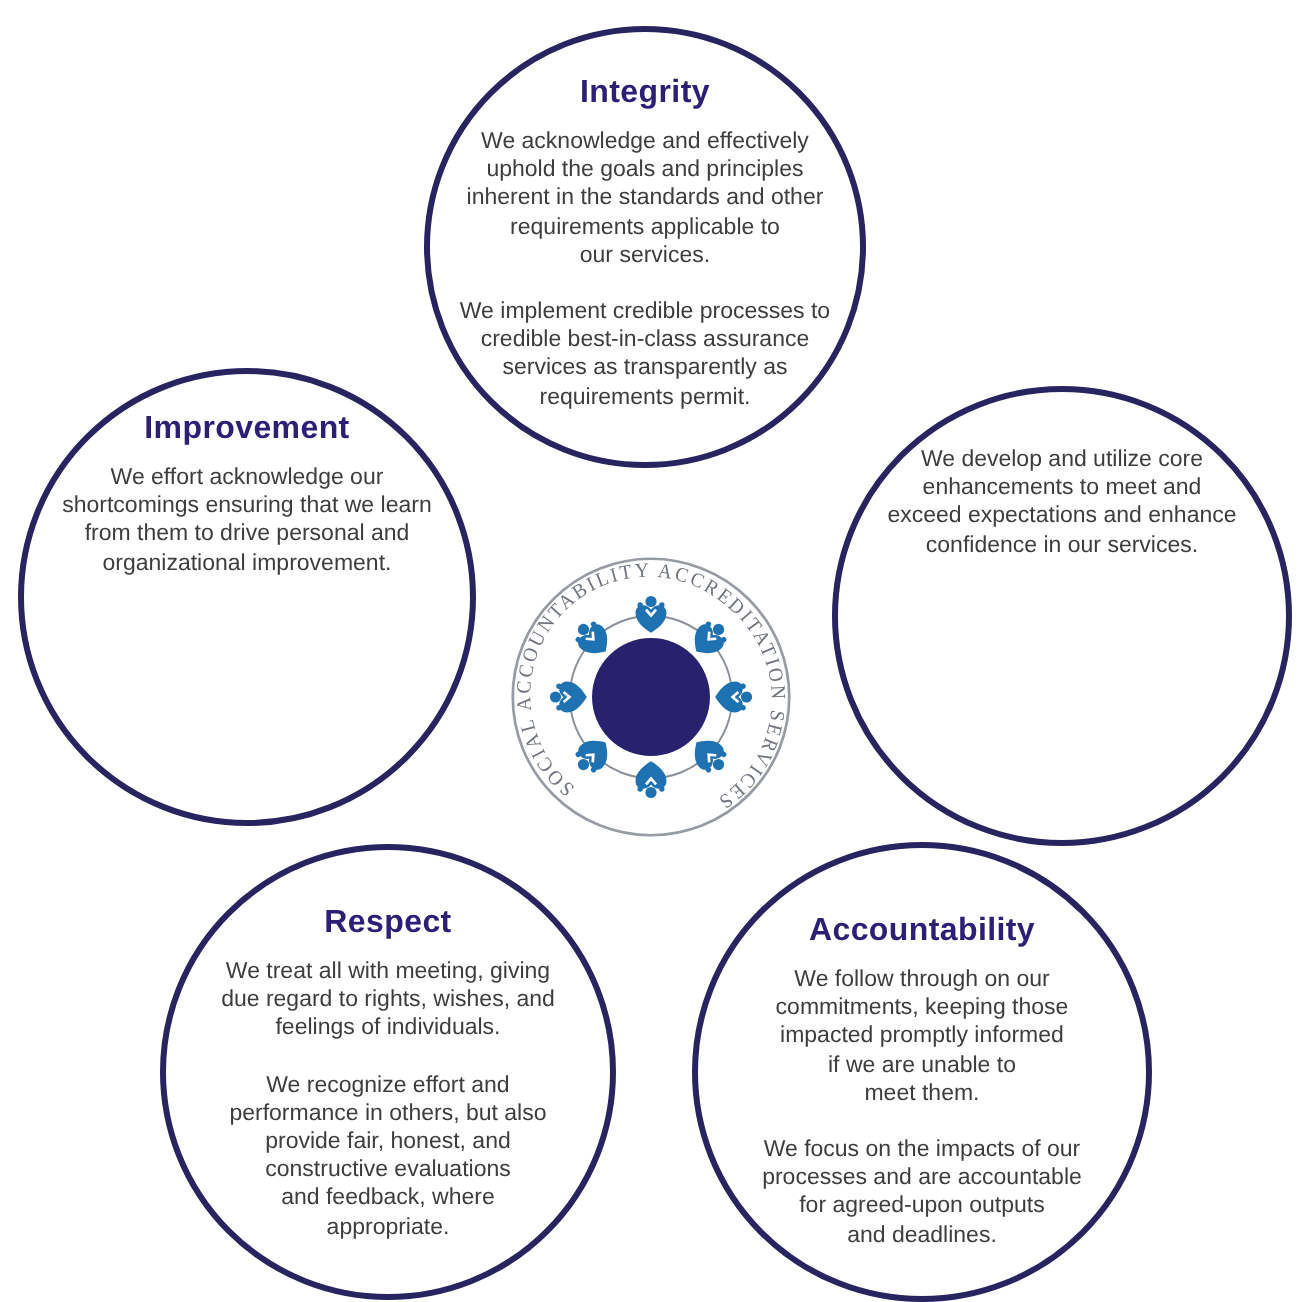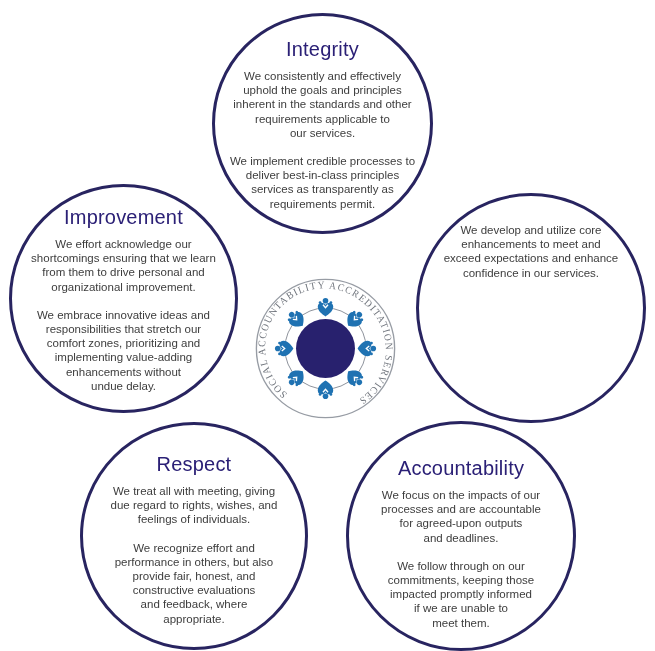--- a/index.html
+++ b/index.html
@@ -17,22 +17,22 @@
     border-radius: 50%;
     box-sizing: border-box;
     background: #ffffff;
     display: flex;
     flex-direction: column;
     align-items: center;
     text-align: center;
   }
   .vtitle {
     margin: 0 0 8px 0;
-    font-size: 20px;
-    font-weight: 400;
+    font-size: 16px;
+    font-weight: 700;
     color: #2b2076;
     letter-spacing: 0.2px;
   }
   .vp {
     margin: 0;
     width: 97%;
     font-size: 11.5px;
     line-height: 14.2px;
     color: #3d3d3d;
     white-space: pre-line;
@@ -59,43 +59,37 @@
     fill: #70757d;
   }
 </style>
 </head>
 <body>
 
 <div class="canvas">
 
   <div class="vcircle c-integrity">
     <h2 class="vtitle">Integrity</h2>
-    <p class="vp">We consistently and effectively
+    <p class="vp">We acknowledge and effectively
 uphold the goals and principles
 inherent in the standards and other
 requirements applicable to
 our services.</p>
     <p class="vp">We implement credible processes to
-deliver best-in-class principles
+credible best-in-class assurance
 services as transparently as
 requirements permit.</p>
   </div>
 
   <div class="vcircle c-improvement">
     <h2 class="vtitle">Improvement</h2>
     <p class="vp">We effort acknowledge our
 shortcomings ensuring that we learn
 from them to drive personal and
 organizational improvement.</p>
-    <p class="vp">We embrace innovative ideas and
-responsibilities that stretch our
-comfort zones, prioritizing and
-implementing value-adding
-enhancements without
-undue delay.</p>
   </div>
 
   <div class="vcircle c-excellence">
     <p class="vp">We develop and utilize core
 enhancements to meet and
 exceed expectations and enhance
 confidence in our services.</p>
   </div>
 
   <div class="vcircle c-respect">
@@ -106,29 +100,29 @@
     <p class="vp">We recognize effort and
 performance in others, but also
 provide fair, honest, and
 constructive evaluations
 and feedback, where
 appropriate.</p>
   </div>
 
   <div class="vcircle c-accountability">
     <h2 class="vtitle">Accountability</h2>
-    <p class="vp">We focus on the impacts of our
-processes and are accountable
-for agreed-upon outputs
-and deadlines.</p>
     <p class="vp">We follow through on our
 commitments, keeping those
 impacted promptly informed
 if we are unable to
 meet them.</p>
+    <p class="vp">We focus on the impacts of our
+processes and are accountable
+for agreed-upon outputs
+and deadlines.</p>
   </div>
 
   <svg class="logo" viewBox="0 0 150 150" aria-hidden="true">
     <defs>
       <path id="ringPath" d="M 35.8 121.7 A 61 61 0 1 1 114.2 28.3 A 61 61 0 1 1 35.8 121.7" fill="none"></path>
       <g id="saasGlyph">
         <circle cx="0" cy="-7.4" r="2.9" fill="#1f72b2"></circle>
         <circle cx="-5.6" cy="-5.6" r="1.4" fill="#1f72b2"></circle>
         <circle cx="5.6" cy="-5.6" r="1.4" fill="#1f72b2"></circle>
         <path d="M 0,-3.2 C 2.6,-6.8 8,-6 8,-1.4 C 8,3.4 3.2,6.8 0,8.8 C -3.2,6.8 -8,3.4 -8,-1.4 C -8,-6 -2.6,-6.8 0,-3.2 Z" fill="#1f72b2"></path>

